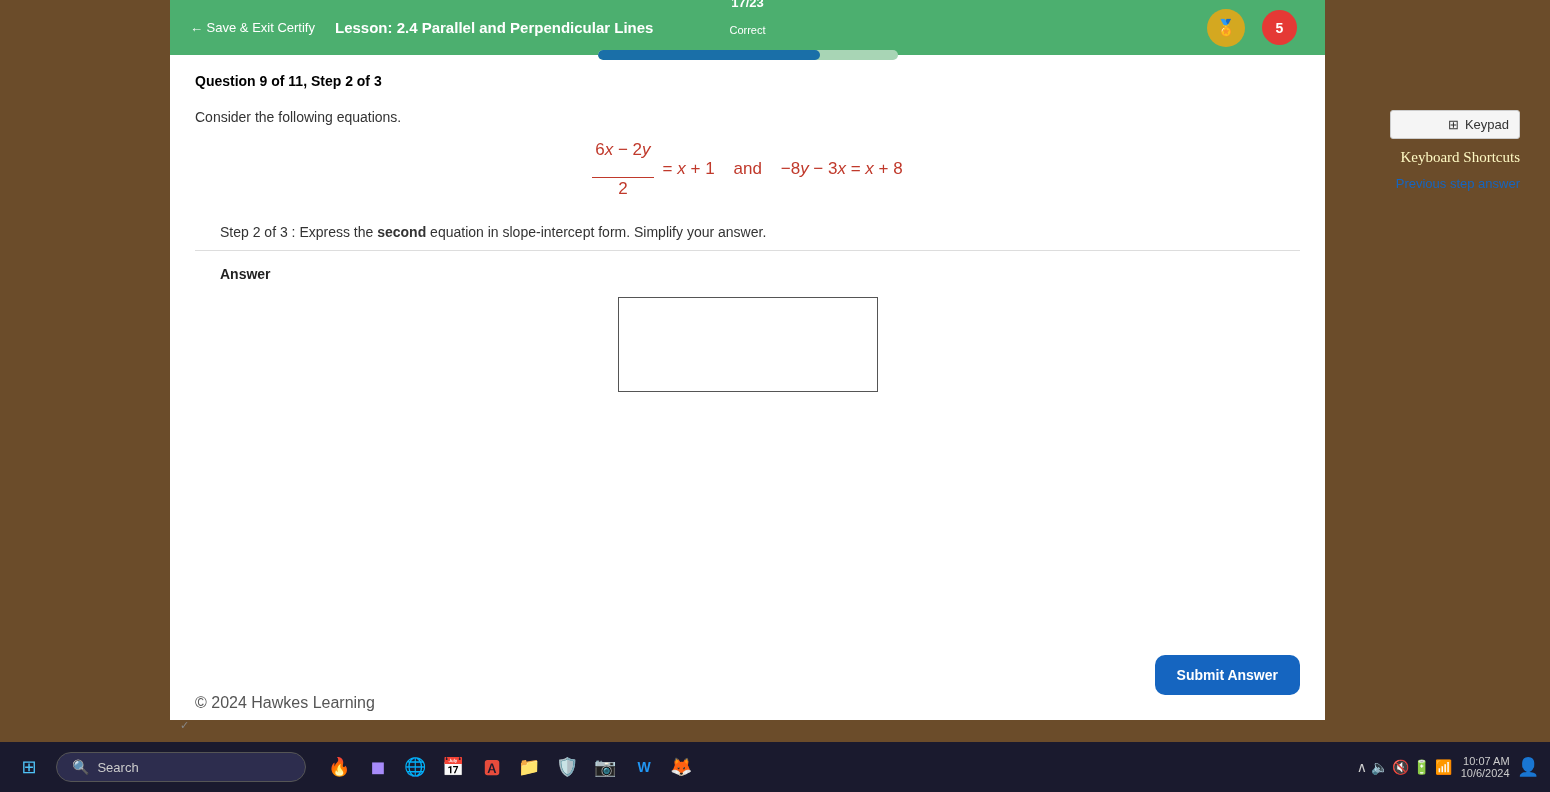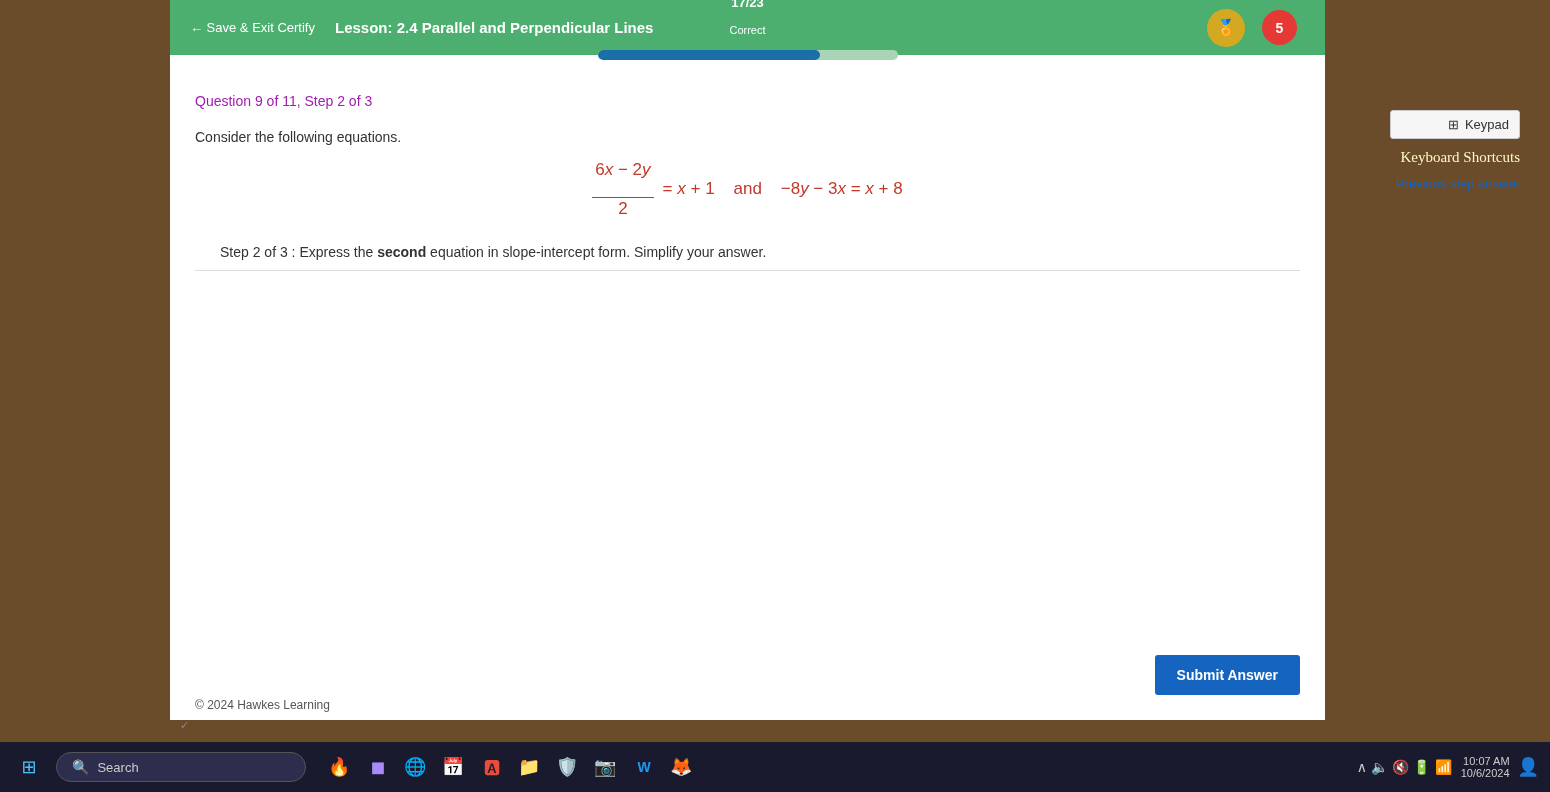--- a/index.html
+++ b/index.html
@@ -112,23 +112,22 @@
       display: flex;
       align-items: center;
       justify-content: center;
       cursor: pointer;
     }
 
     
     .question-meta {
       padding: 18px 25px 10px 25px;
       font-size: 14px;
-      font-weight: normal;
-      color: #a21caf;
-      margin-top: 20px;
+      font-weight: bold;
+      color: #000000;
     }
 
     .question-content {
       padding: 10px 25px;
       font-size: 14px;
       color: #333;
       flex: 1;
     }
 
     .equation-display {
@@ -231,29 +230,29 @@
     }
 
     .submit-btn {
       background: #1565c0;
       color: white;
       border: none;
       padding: 12px 22px;
       font-size: 14px;
       font-weight: bold;
       cursor: pointer;
-      border-radius: 3px;
+      border-radius: 10px;
     }
 
     
     .copyright {
       position: absolute;
       bottom: 8px;
       left: 25px;
-      font-size: 12px;
+      font-size: 16px;
       color: #555;
     }
 
     
     .taskbar {
       position: absolute;
       bottom: 0;
       left: 0;
       width: 1550px;
       height: 50px;
@@ -408,20 +407,24 @@
         <span class="eq-numerator">6<em>x</em> − 2<em>y</em></span>
         <span class="eq-denominator">2</span>
       </span>
       <span class="eq-text">= <em>x</em> + 1 &nbsp;&nbsp; and &nbsp;&nbsp; −8<em>y</em> − 3<em>x</em> = <em>x</em> + 8</span>
     </div>
 
     <div class="step-instruction">
       <span>Step 2 of 3 :  Express the </span><strong>second</strong><span> equation in slope-intercept form. Simplify your answer.</span>
     </div>
 
+    <div class="answer-section">
+      <div class="answer-label">Answer</div>
+      <input type="text" class="answer-input-box" style="display: block; margin: 0px auto;">
+    </div>
   </div>
 
   <div class="copyright">© 2024 Hawkes Learning</div>
 
   <div class="submit-section">
     <button class="submit-btn">
       <span>Submit Answer</span>
     </button>
   </div>
 

